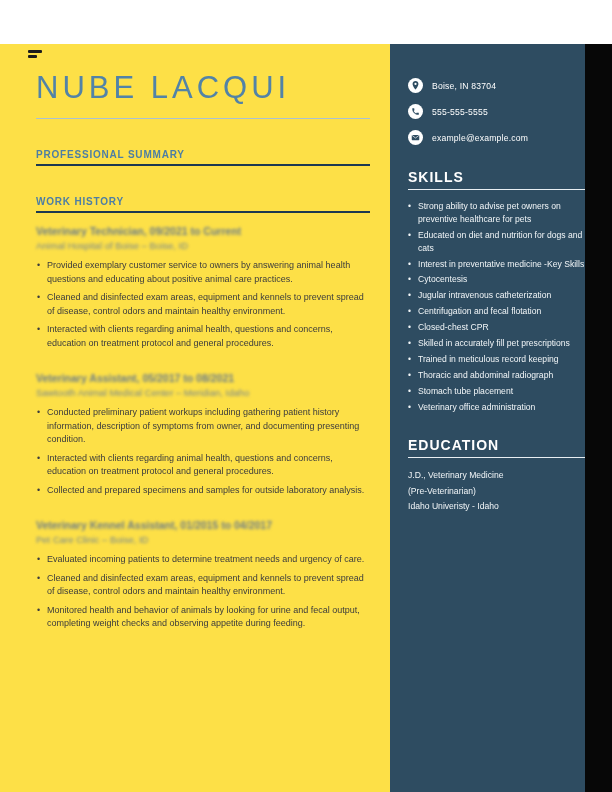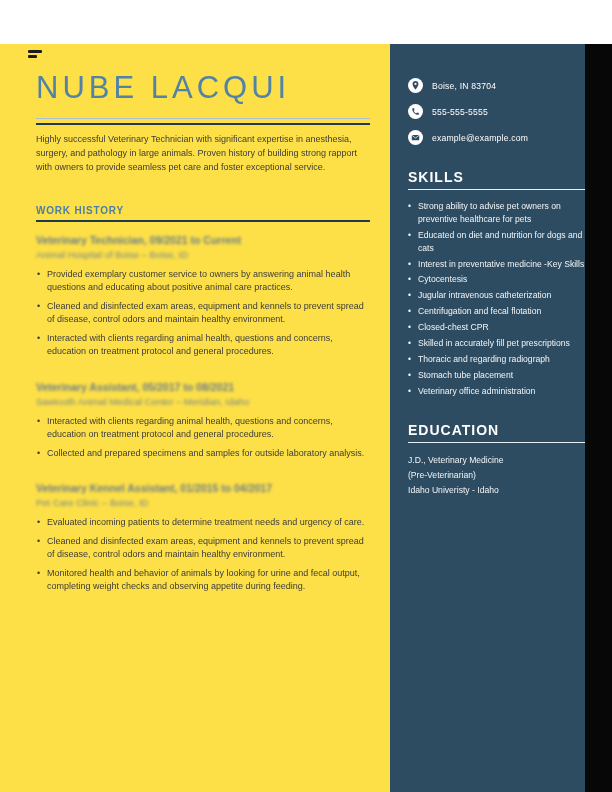--- a/index.html
+++ b/index.html
@@ -74,40 +74,41 @@
 
   <div class="corner-mark">
     <span></span>
       <span></span>
   </div>
 
   <div class="main">
     <h1 class="name">NUBE LACQUI</h1>
     <hr class="name-rule">
 
+    <h2 class="sec-h">PROFESSIONAL SUMMARY</h2>
     <hr class="sec-rule">
-    <p class="summary-text">Highly successful Veterinary Technician with significant expertise in anesthesia, surgery, and pathology in large animals. Proven history of building strong rapport with owners to provide seamless pet care and foster exceptional service.</p>
 
     <h2 class="sec-h">WORK HISTORY</h2>
     <hr class="sec-rule">
 
     <div>
         <section class="job">
           <div class="job-title redacted">Veterinary Technician, 09/2021 to Current</div>
           <div class="job-company redacted">Animal Hospital of Boise – Boise, ID</div>
           <ul class="bullets">
             <li>Provided exemplary customer service to owners by answering animal health questions and educating about positive animal care practices.</li>
             <li>Cleaned and disinfected exam areas, equipment and kennels to prevent spread of disease, control odors and maintain healthy environment.</li>
             <li>Interacted with clients regarding animal health, questions and concerns, education on treatment protocol and general procedures.</li>
           </ul>
         </section>
         <section class="job">
           <div class="job-title redacted">Veterinary Assistant, 05/2017 to 08/2021</div>
           <div class="job-company redacted">Sawtooth Animal Medical Center – Meridian, Idaho</div>
           <ul class="bullets">
+            <li>Conducted preliminary patient workups including gathering patient history information, description of symptoms from owner, and documenting presenting condition.</li>
             <li>Interacted with clients regarding animal health, questions and concerns, education on treatment protocol and general procedures.</li>
             <li>Collected and prepared specimens and samples for outside laboratory analysis.</li>
           </ul>
         </section>
         <section class="job">
           <div class="job-title redacted">Veterinary Kennel Assistant, 01/2015 to 04/2017</div>
           <div class="job-company redacted">Pet Care Clinic – Boise, ID</div>
           <ul class="bullets">
             <li>Evaluated incoming patients to determine treatment needs and urgency of care.</li>
             <li>Cleaned and disinfected exam areas, equipment and kennels to prevent spread of disease, control odors and maintain healthy environment.</li>
@@ -150,21 +151,22 @@
     <hr class="side-rule">
     <ul class="skills-list">
         <li>Strong ability to advise pet owners on preventive healthcare for pets</li>
         <li>Educated on diet and nutrition for dogs and cats</li>
         <li>Interest in preventative medicine -Key Skills</li>
         <li>Cytocentesis</li>
         <li>Jugular intravenous catheterization</li>
         <li>Centrifugation and fecal flotation</li>
         <li>Closed-chest CPR</li>
         <li>Skilled in accurately fill pet prescriptions</li>
-        <li>Thoracic and regarding radiograph</li>
+        <li>Trained in meticulous record keeping</li>
+        <li>Thoracic and abdominal radiograph</li>
         <li>Stomach tube placement</li>
         <li>Veterinary office administration</li>
       </ul>
 
     <h2 class="side-h">EDUCATION</h2>
     <hr class="side-rule">
     <div class="education-lines">
         <div>J.D., Veterinary Medicine</div>
         <div>(Pre-Veterinarian)</div>
         <div>Idaho Univeristy - Idaho</div>

